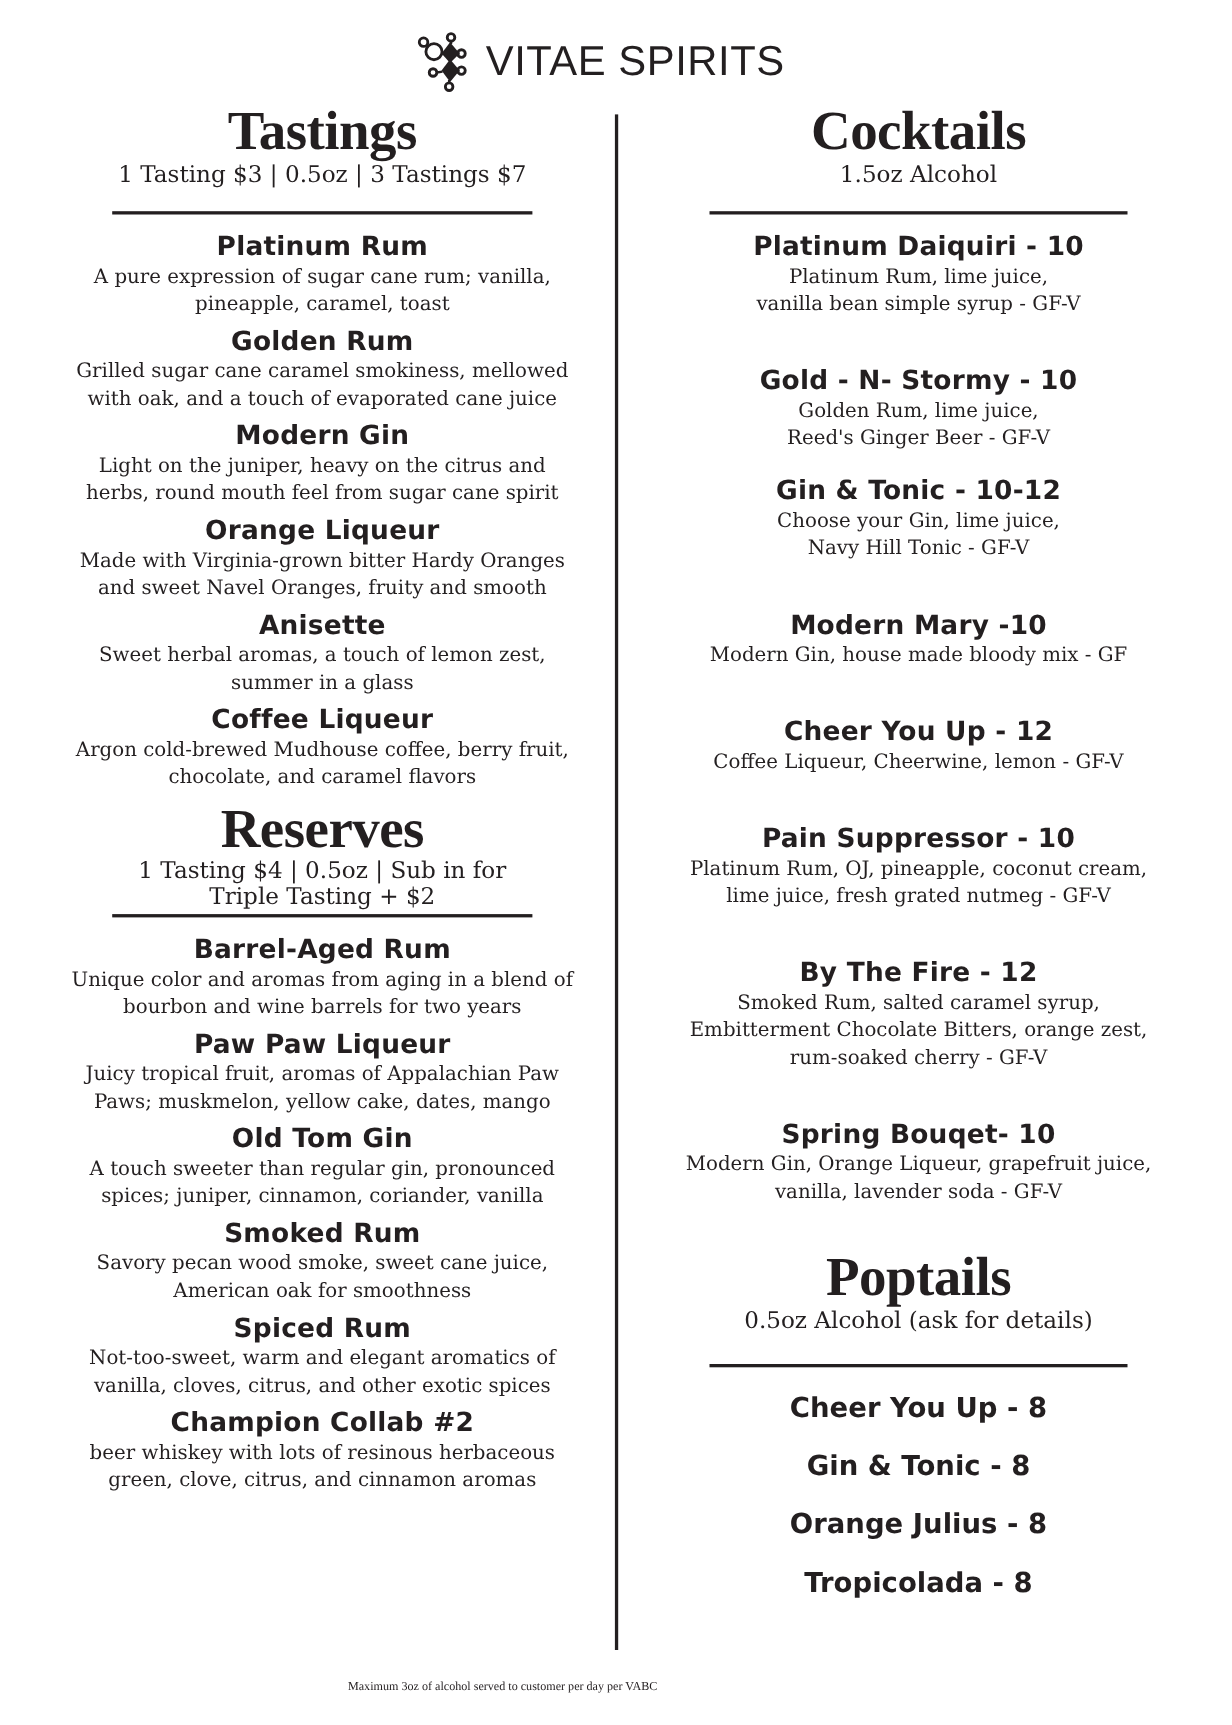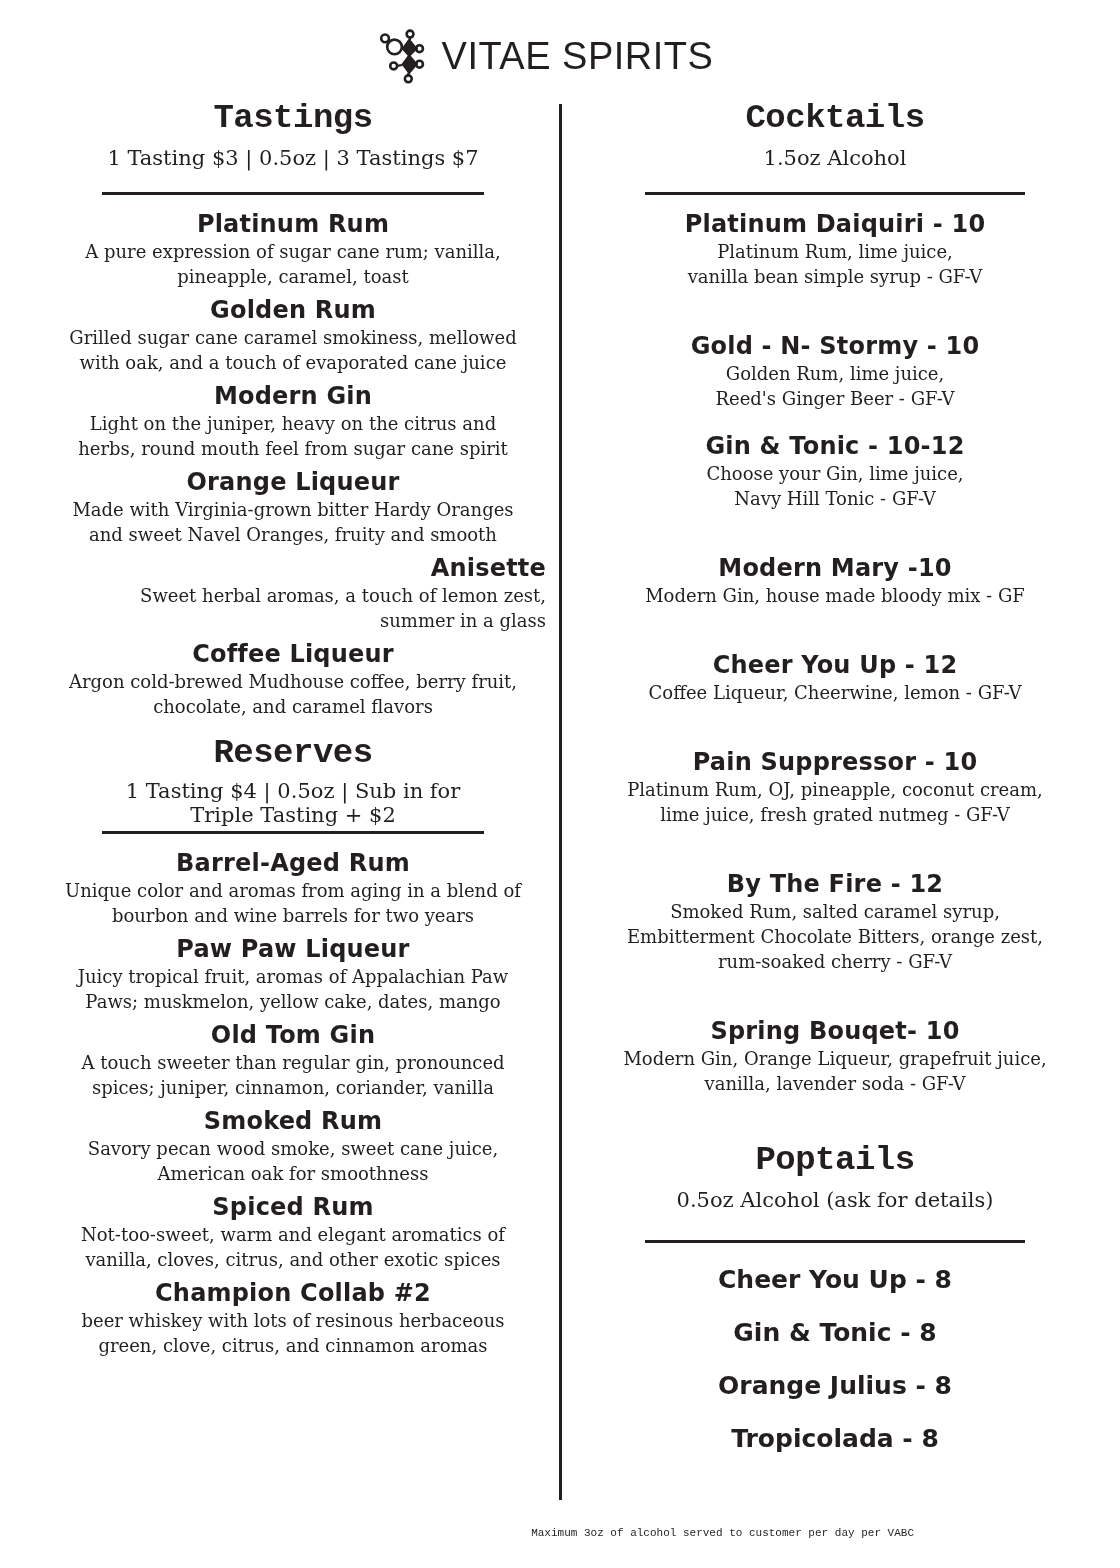--- a/index.html
+++ b/index.html
@@ -10,31 +10,31 @@
     .logo-wrap { display: flex; align-items: center; gap: 12px; margin-left: 12px; }
     .logo-icon { width: 52px; height: 56px; }
     .brand { font-family: "Liberation Sans", sans-serif; font-size: 38px; letter-spacing: 0.5px; color: #231f20; font-weight: normal; }
 
     .divider-v { position: absolute; left: 559px; top: 104px; width: 3px; height: 1396px; background: #231f20; }
 
     .col { position: absolute; text-align: center; }
     .col-left { left: 40px; width: 506px; top: 88px; }
     .col-right { left: 600px; width: 470px; top: 88px; }
 
-    .sec-title { font-family: Liberation Mono, monospace; font-weight: bold; font-size: 34px; line-height: 60px; letter-spacing: -0.5px; }
+    .sec-title { font-family: Liberation Serif, serif; font-weight: bold; font-size: 50px; line-height: 60px; letter-spacing: -0.5px; }
     .sec-sub { font-family: "DejaVu Serif", serif; font-size: 21px; line-height: 24px; }
     .rule { height: 3px; background: #231f20; margin: 0 auto; }
 
     .item-name { font-family: "DejaVu Sans", sans-serif; font-weight: bold; font-size: 24px; line-height: 30px; letter-spacing: 0.2px; }
     .item-desc { font-family: "DejaVu Serif", serif; font-size: 18px; line-height: 25px; }
     .item { }
 
     .pop-name { font-family: "DejaVu Sans", sans-serif; font-weight: bold; font-size: 25px; line-height: 30px; }
 
-    .footer { position: absolute; top: 1527px; left: 0; width: 914px; text-align: right; font-family: Liberation Mono, monospace; font-size: 11px; }
+    .footer { position: absolute; top: 1527px; left: 0; width: 914px; text-align: center; font-family: Liberation Serif, serif; font-size: 11px; }
   </style>
 </head>
 <body>
 
 <div class="header">
   <div class="logo-wrap">
     <svg class="logo-icon" viewBox="0 0 60 65">
       <g fill="none" stroke="#231f20" stroke-width="3">
         <circle cx="8" cy="12" r="4.5"></circle>
         <circle cx="19" cy="22" r="8.5"></circle>
@@ -81,21 +81,21 @@
     <div class="item" style="margin-bottom:6px;text-align:center;">
       <div class="item-name">Modern Gin</div>
       <div class="item-desc">Light on the juniper, heavy on the citrus and</div>
       <div class="item-desc">herbs, round mouth feel from sugar cane spirit</div>
     </div>
     <div class="item" style="margin-bottom:6px;">
       <div class="item-name">Orange Liqueur</div>
       <div class="item-desc">Made with Virginia-grown bitter Hardy Oranges</div>
       <div class="item-desc">and sweet Navel Oranges, fruity and smooth</div>
     </div>
-    <div class="item" style="margin-bottom:6px;text-align:right;">
+    <div class="item" style="margin-bottom:6px;">
       <div class="item-name">Anisette</div>
       <div class="item-desc">Sweet herbal aromas, a touch of lemon zest,</div>
       <div class="item-desc">summer in a glass</div>
     </div>
     <div class="item" style="margin-bottom:4px;">
       <div class="item-name">Coffee Liqueur</div>
       <div class="item-desc">Argon cold-brewed Mudhouse coffee, berry fruit,</div>
       <div class="item-desc">chocolate, and caramel flavors</div>
     </div>
   </section>

